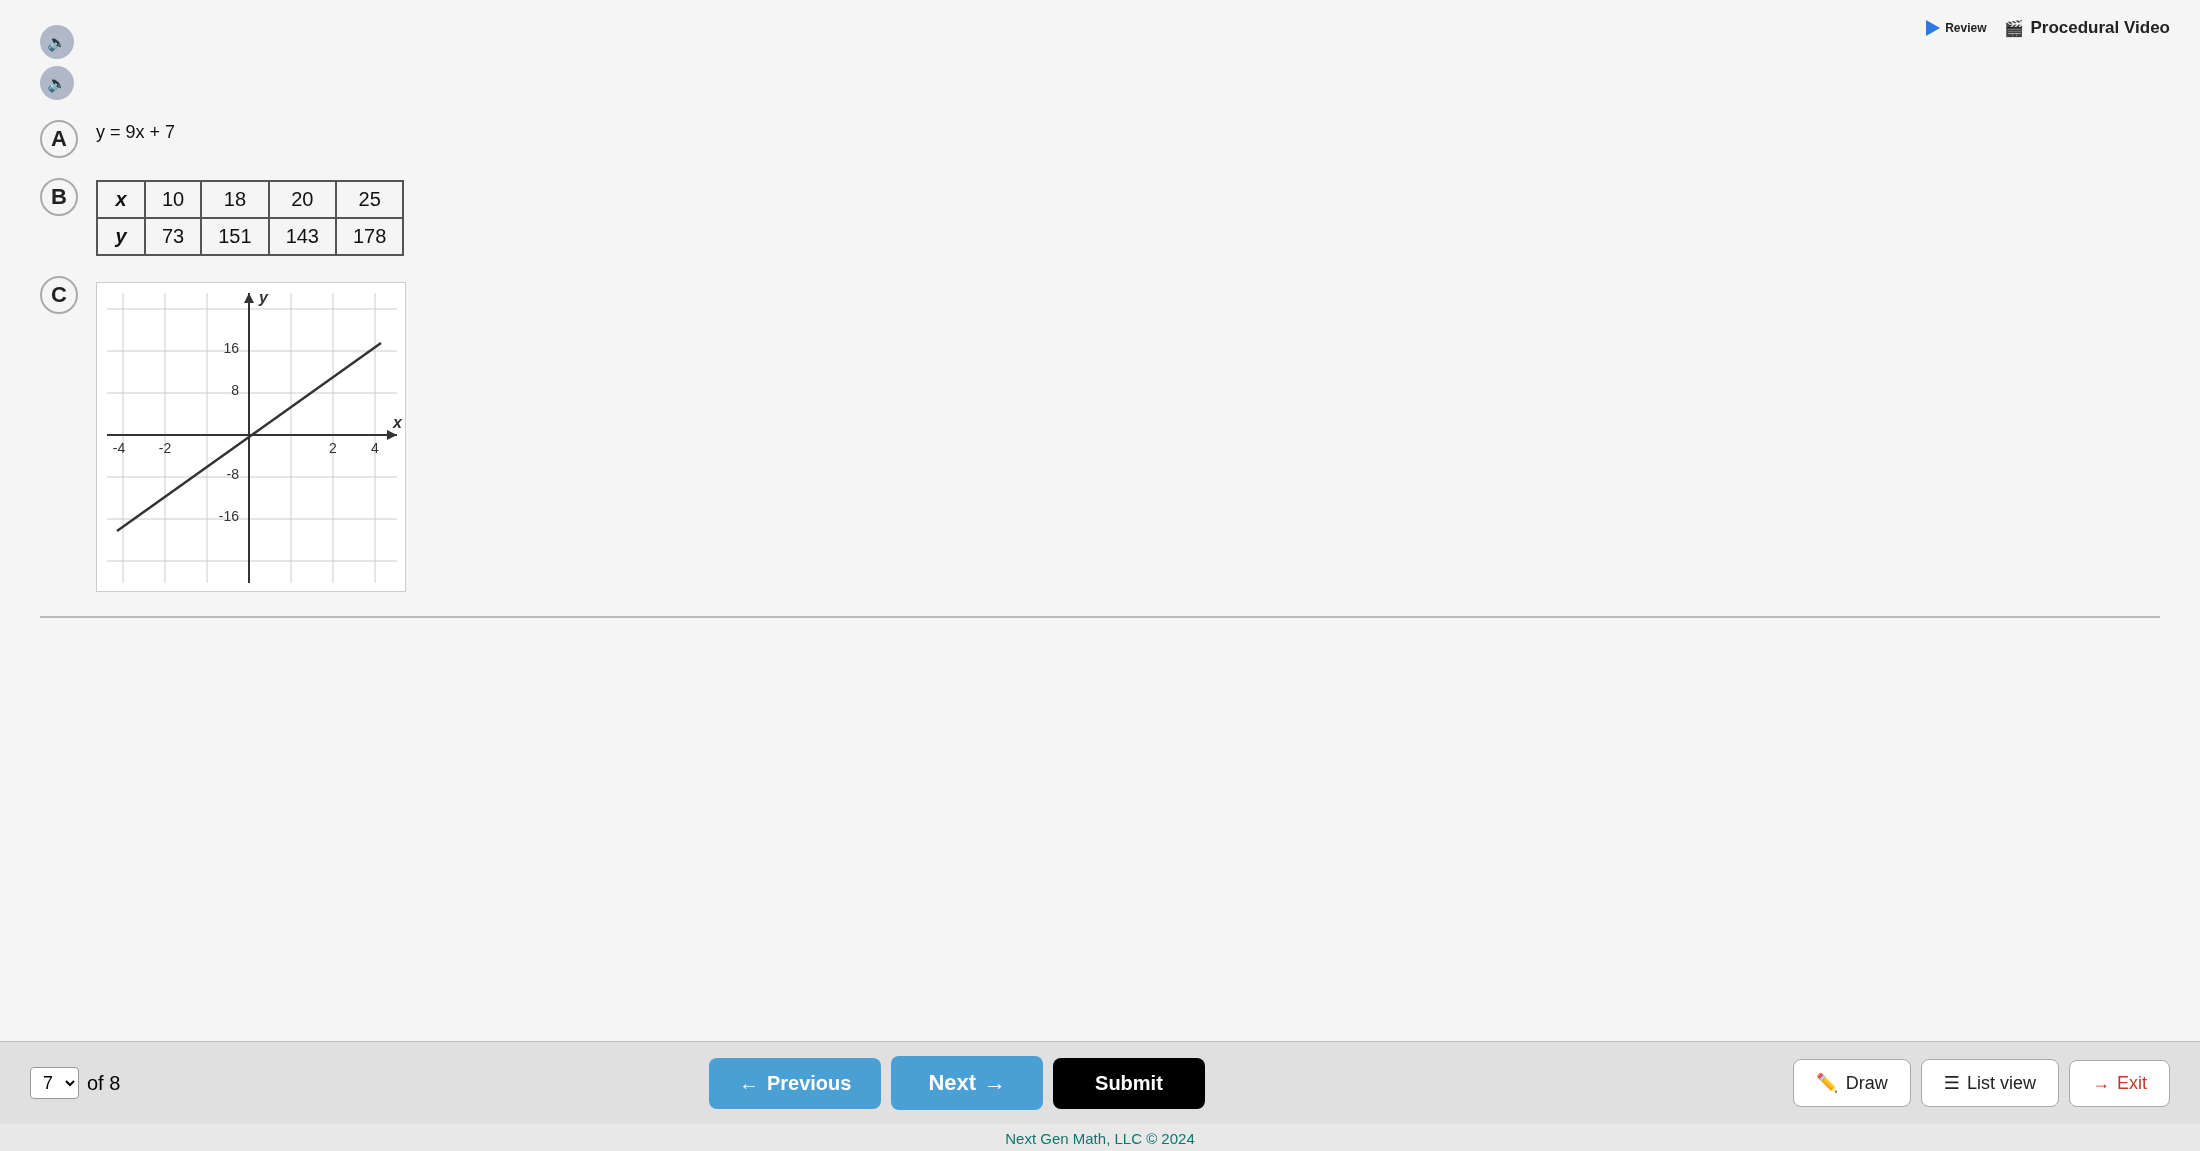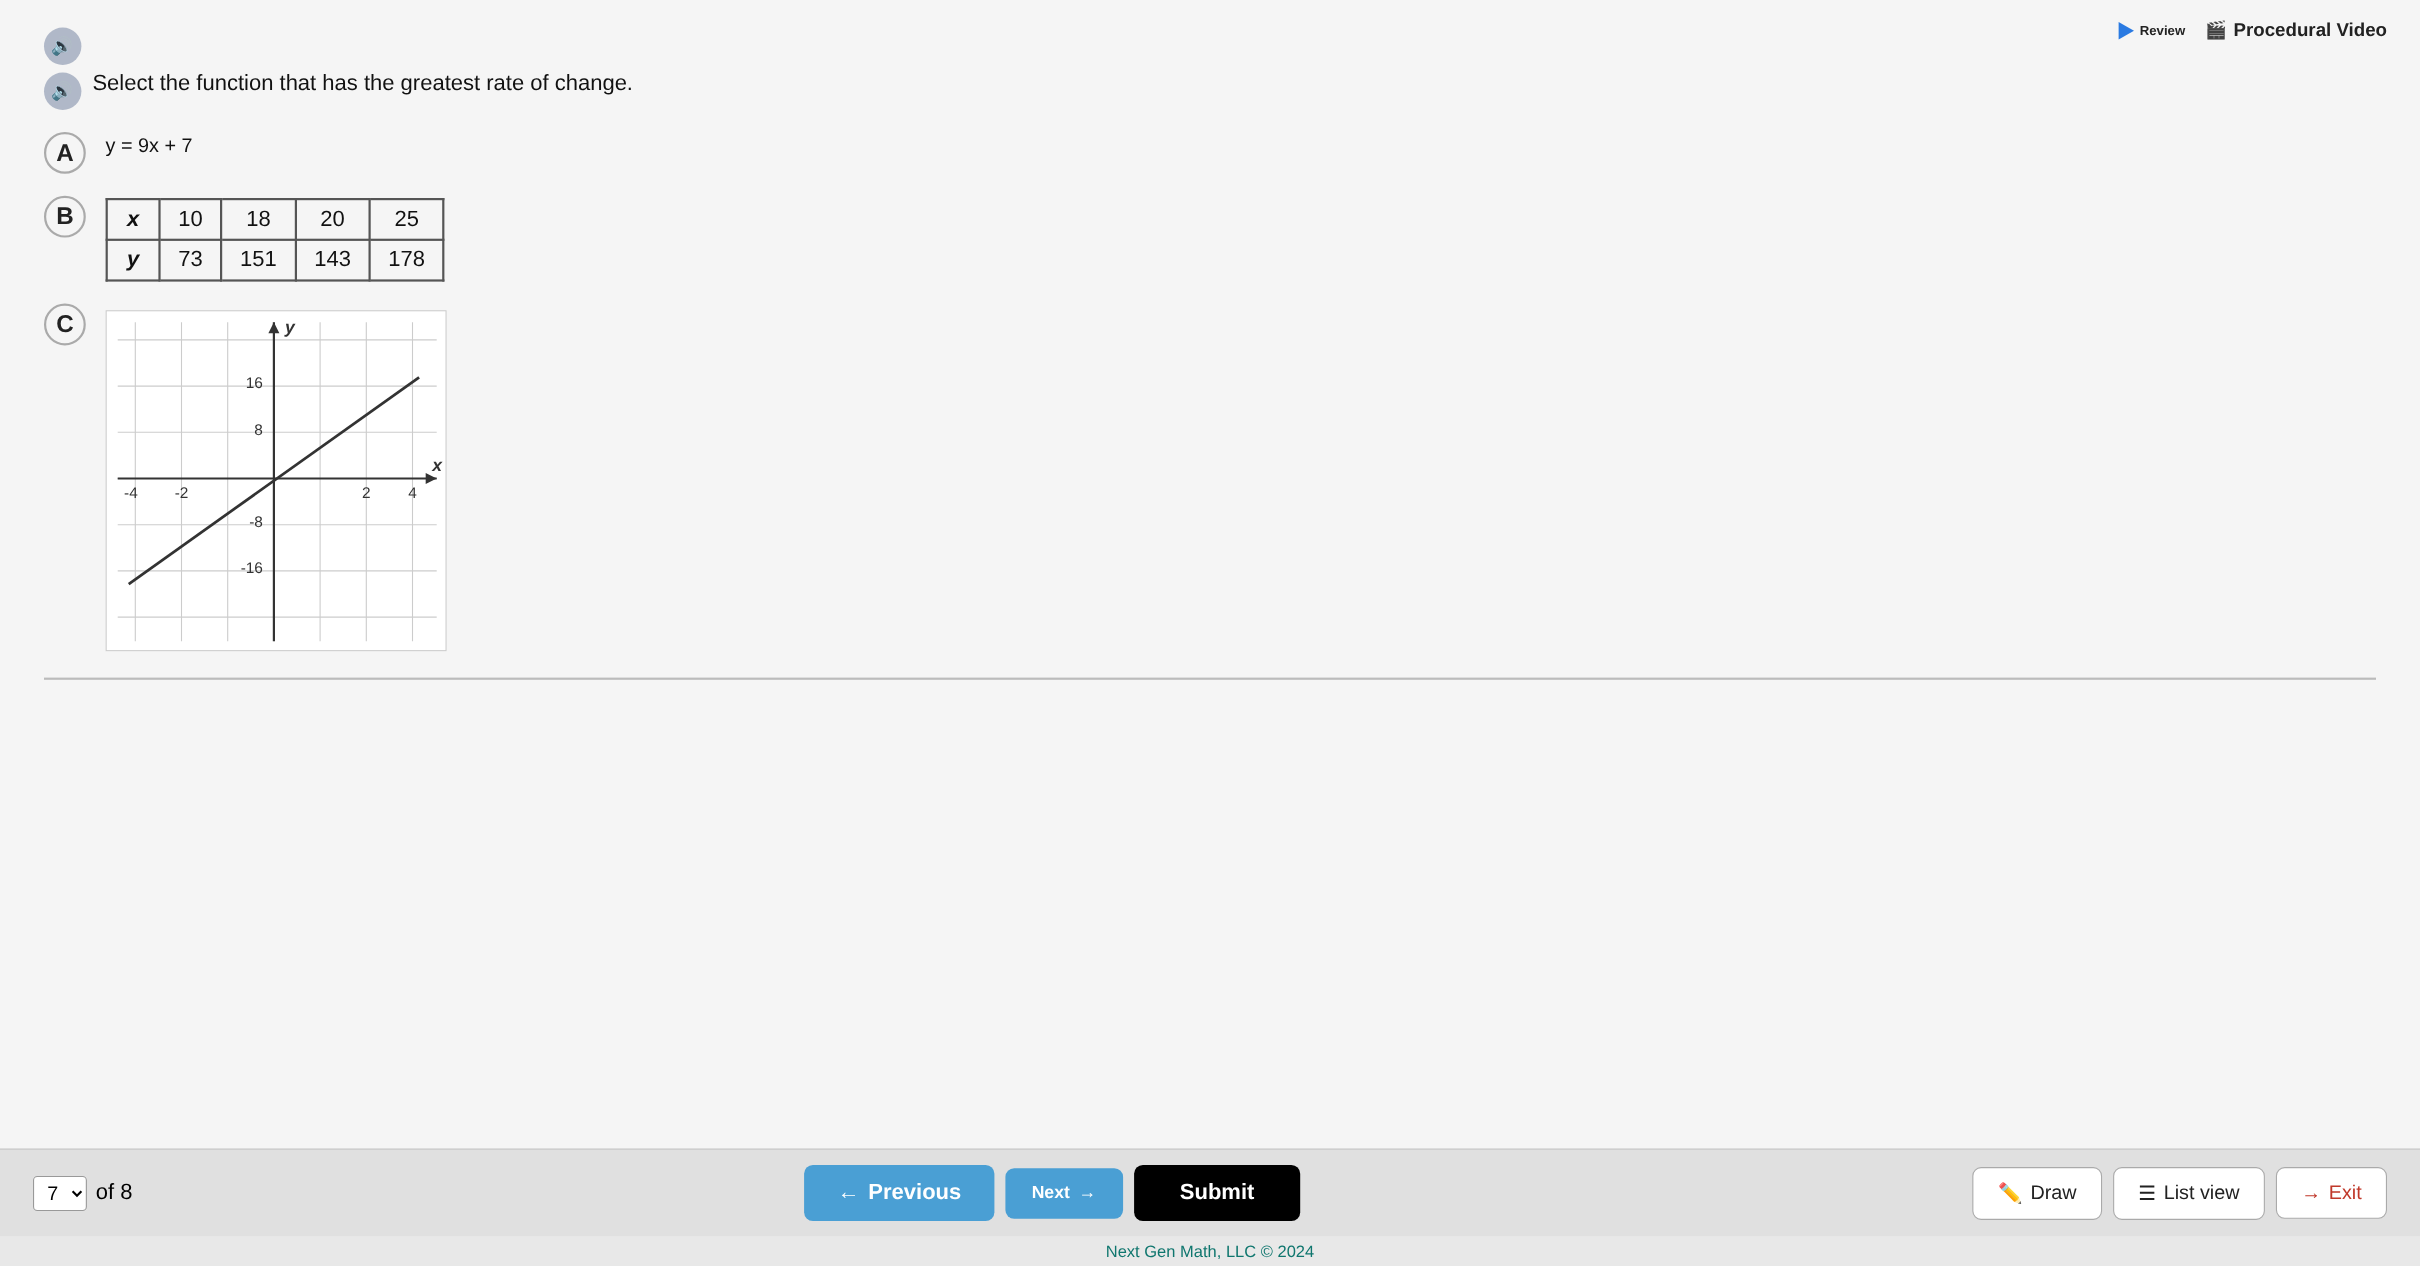--- a/index.html
+++ b/index.html
@@ -174,22 +174,22 @@
       cursor: pointer;
       display: flex;
       align-items: center;
       gap: 8px;
     }
     .btn-next {
       background: #4a9fd4;
       color: white;
       border: none;
       border-radius: 8px;
-      padding: 14px 24px;
-      font-size: 16px;
+      padding: 14px 37px;
+      font-size: 22px;
       font-weight: bold;
       cursor: pointer;
       display: flex;
       align-items: center;
       gap: 8px;
     }
     .btn-submit {
       background: #000000;
       color: white;
       border: none;
@@ -272,21 +272,20 @@
   <div class="instructions">
     <div class="instruction-line">
       <div class="speaker-btn">
         <span class="speaker-icon">🔊</span>
       </div>
     </div>
     <div class="instruction-line">
       <div class="speaker-btn">
         <span class="speaker-icon">🔊</span>
       </div>
-      <span>Select the function that has the greatest rate of change.</span>
     </div>
   </div>
 
   <div class="options-section">
 
     <div class="option-row">
       <div class="option-label">
         <span>A</span>
       </div>
       <div class="option-content">

